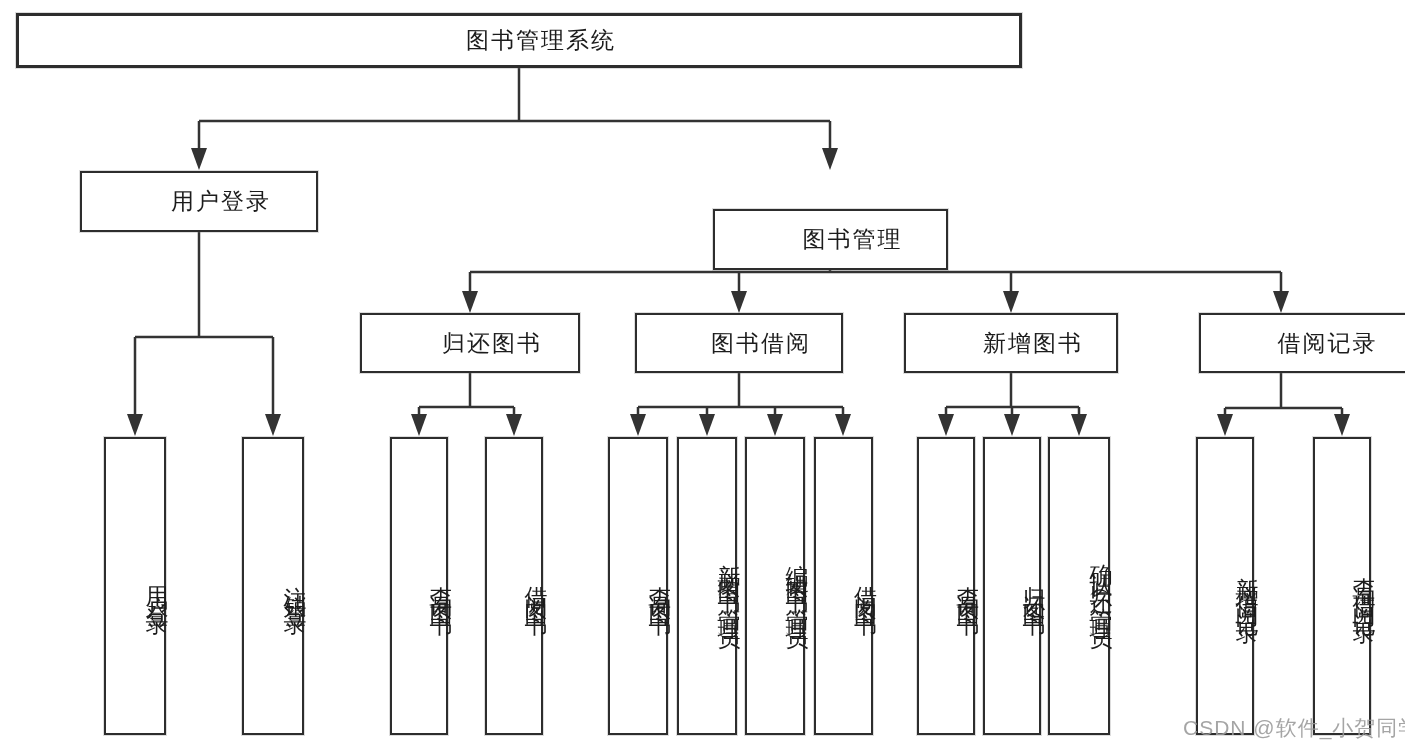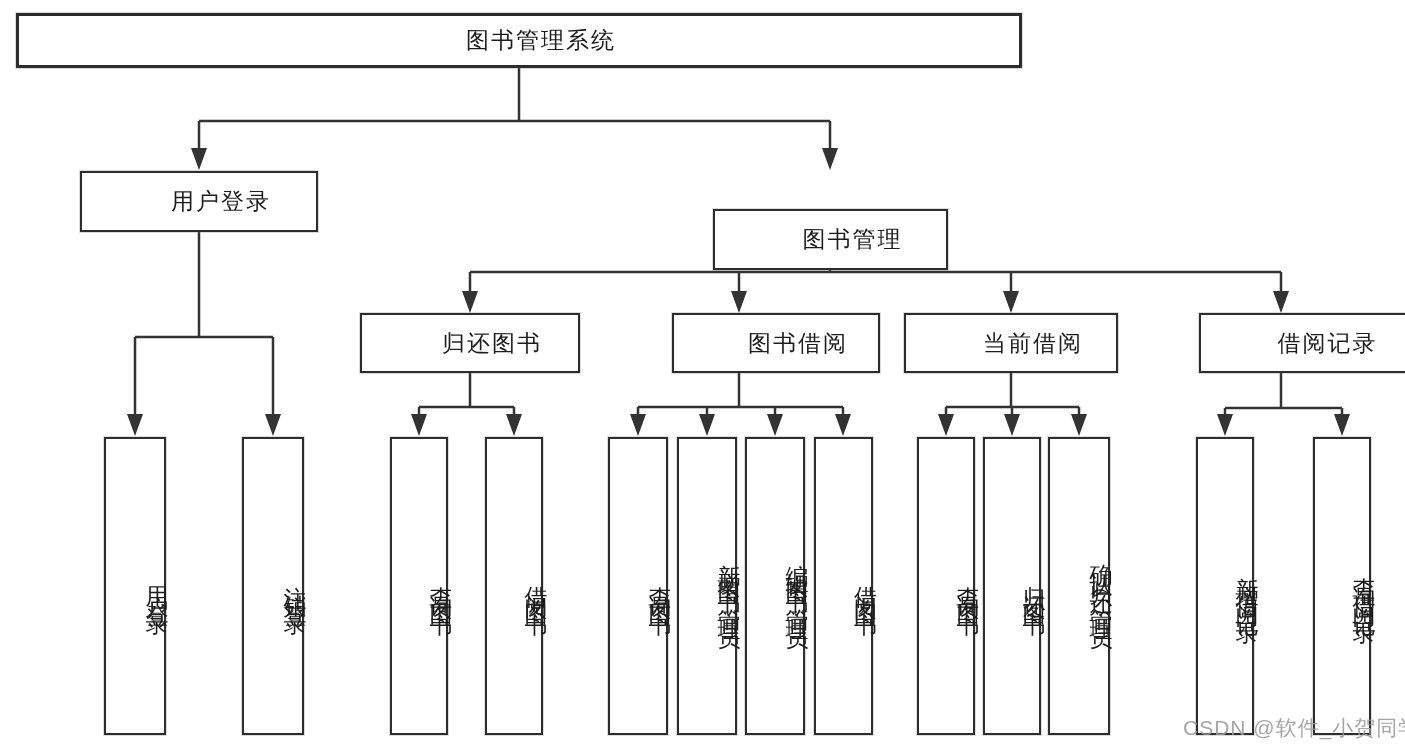--- a/index.html
+++ b/index.html
@@ -108,25 +108,25 @@
   <div class="node" style="left:80px; top:171px; width:238px; height:61px;">
     <span class="hlabel">用户登录</span>
   </div>
   <div class="node" style="left:713px; top:171px; width:235px; height:61px;margin-top:38px;">
     <span class="hlabel">图书管理</span>
   </div>
 
   <div class="node" style="left:360px; top:313px; width:220px; height:60px;">
     <span class="hlabel">归还图书</span>
   </div>
-  <div class="node" style="left:635px; top:313px; width:208px; height:60px;margin-left:37px;">
+  <div class="node" style="left:635px; top:313px; width:208px; height:60px;">
     <span class="hlabel">图书借阅</span>
   </div>
   <div class="node" style="left:904px; top:313px; width:214px; height:60px;">
-    <span class="hlabel">当前借阅</span>
+    <span class="hlabel">新增图书</span>
   </div>
   <div class="node" style="left:1175px; top:313px; width:213px; height:60px;margin-left:24px;">
     <span class="hlabel">借阅记录</span>
   </div>
 
   <div class="node leaf" style="left:104px; top:437px; width:62px; height:298px;">
     <span class="vlabel">用户登录</span>
   </div>
   <div class="node leaf" style="left:242px; top:437px; width:62px; height:298px;">
     <span class="vlabel">注销登录</span>

